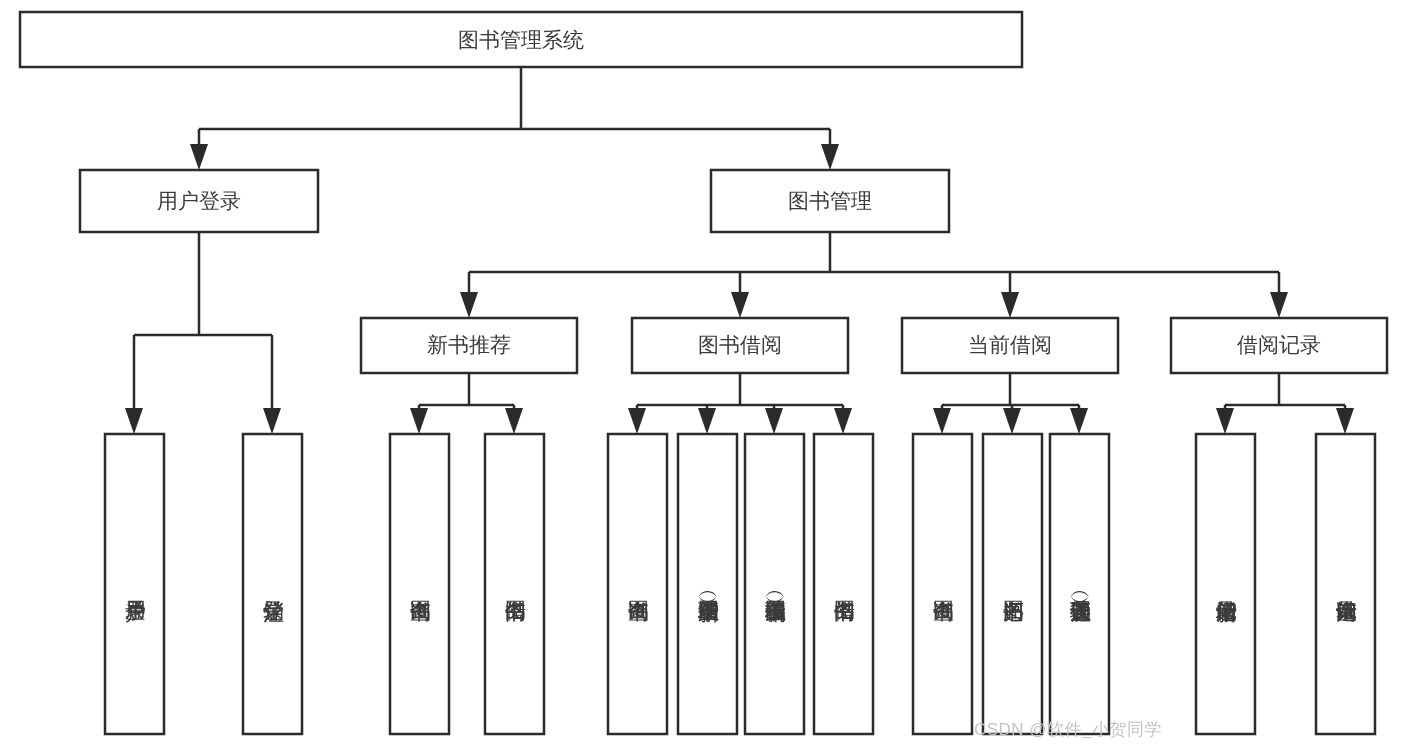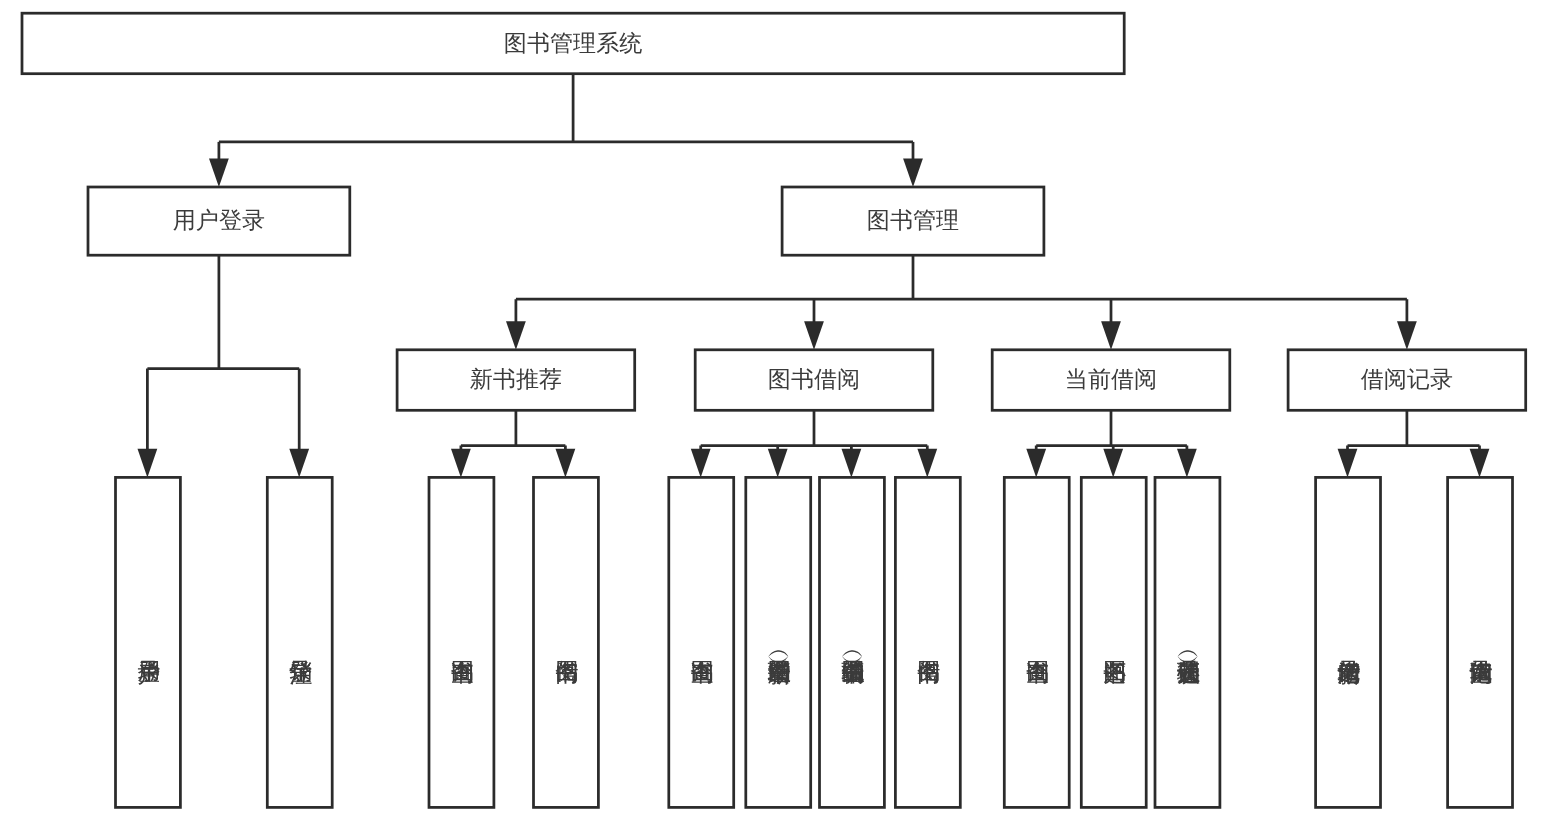--- a/index.html
+++ b/index.html
@@ -235,14 +235,15 @@
       <text class="node-label-v" x="1225" y="584" style="writing-mode: vertical-rl; text-orientation: upright;">新增借阅记录</text>
     </g>
 
     <g>
       <rect class="node-box" x="1316" y="434" width="59" height="300"></rect>
       <text class="node-label-v" x="1345" y="584" style="writing-mode: vertical-rl; text-orientation: upright;">查询借阅记录</text>
     </g>
 
   </svg>
 
+  <div class="watermark">CSDN @软件_小贺同学</div>
 
 </div>
 
 </body></html>

